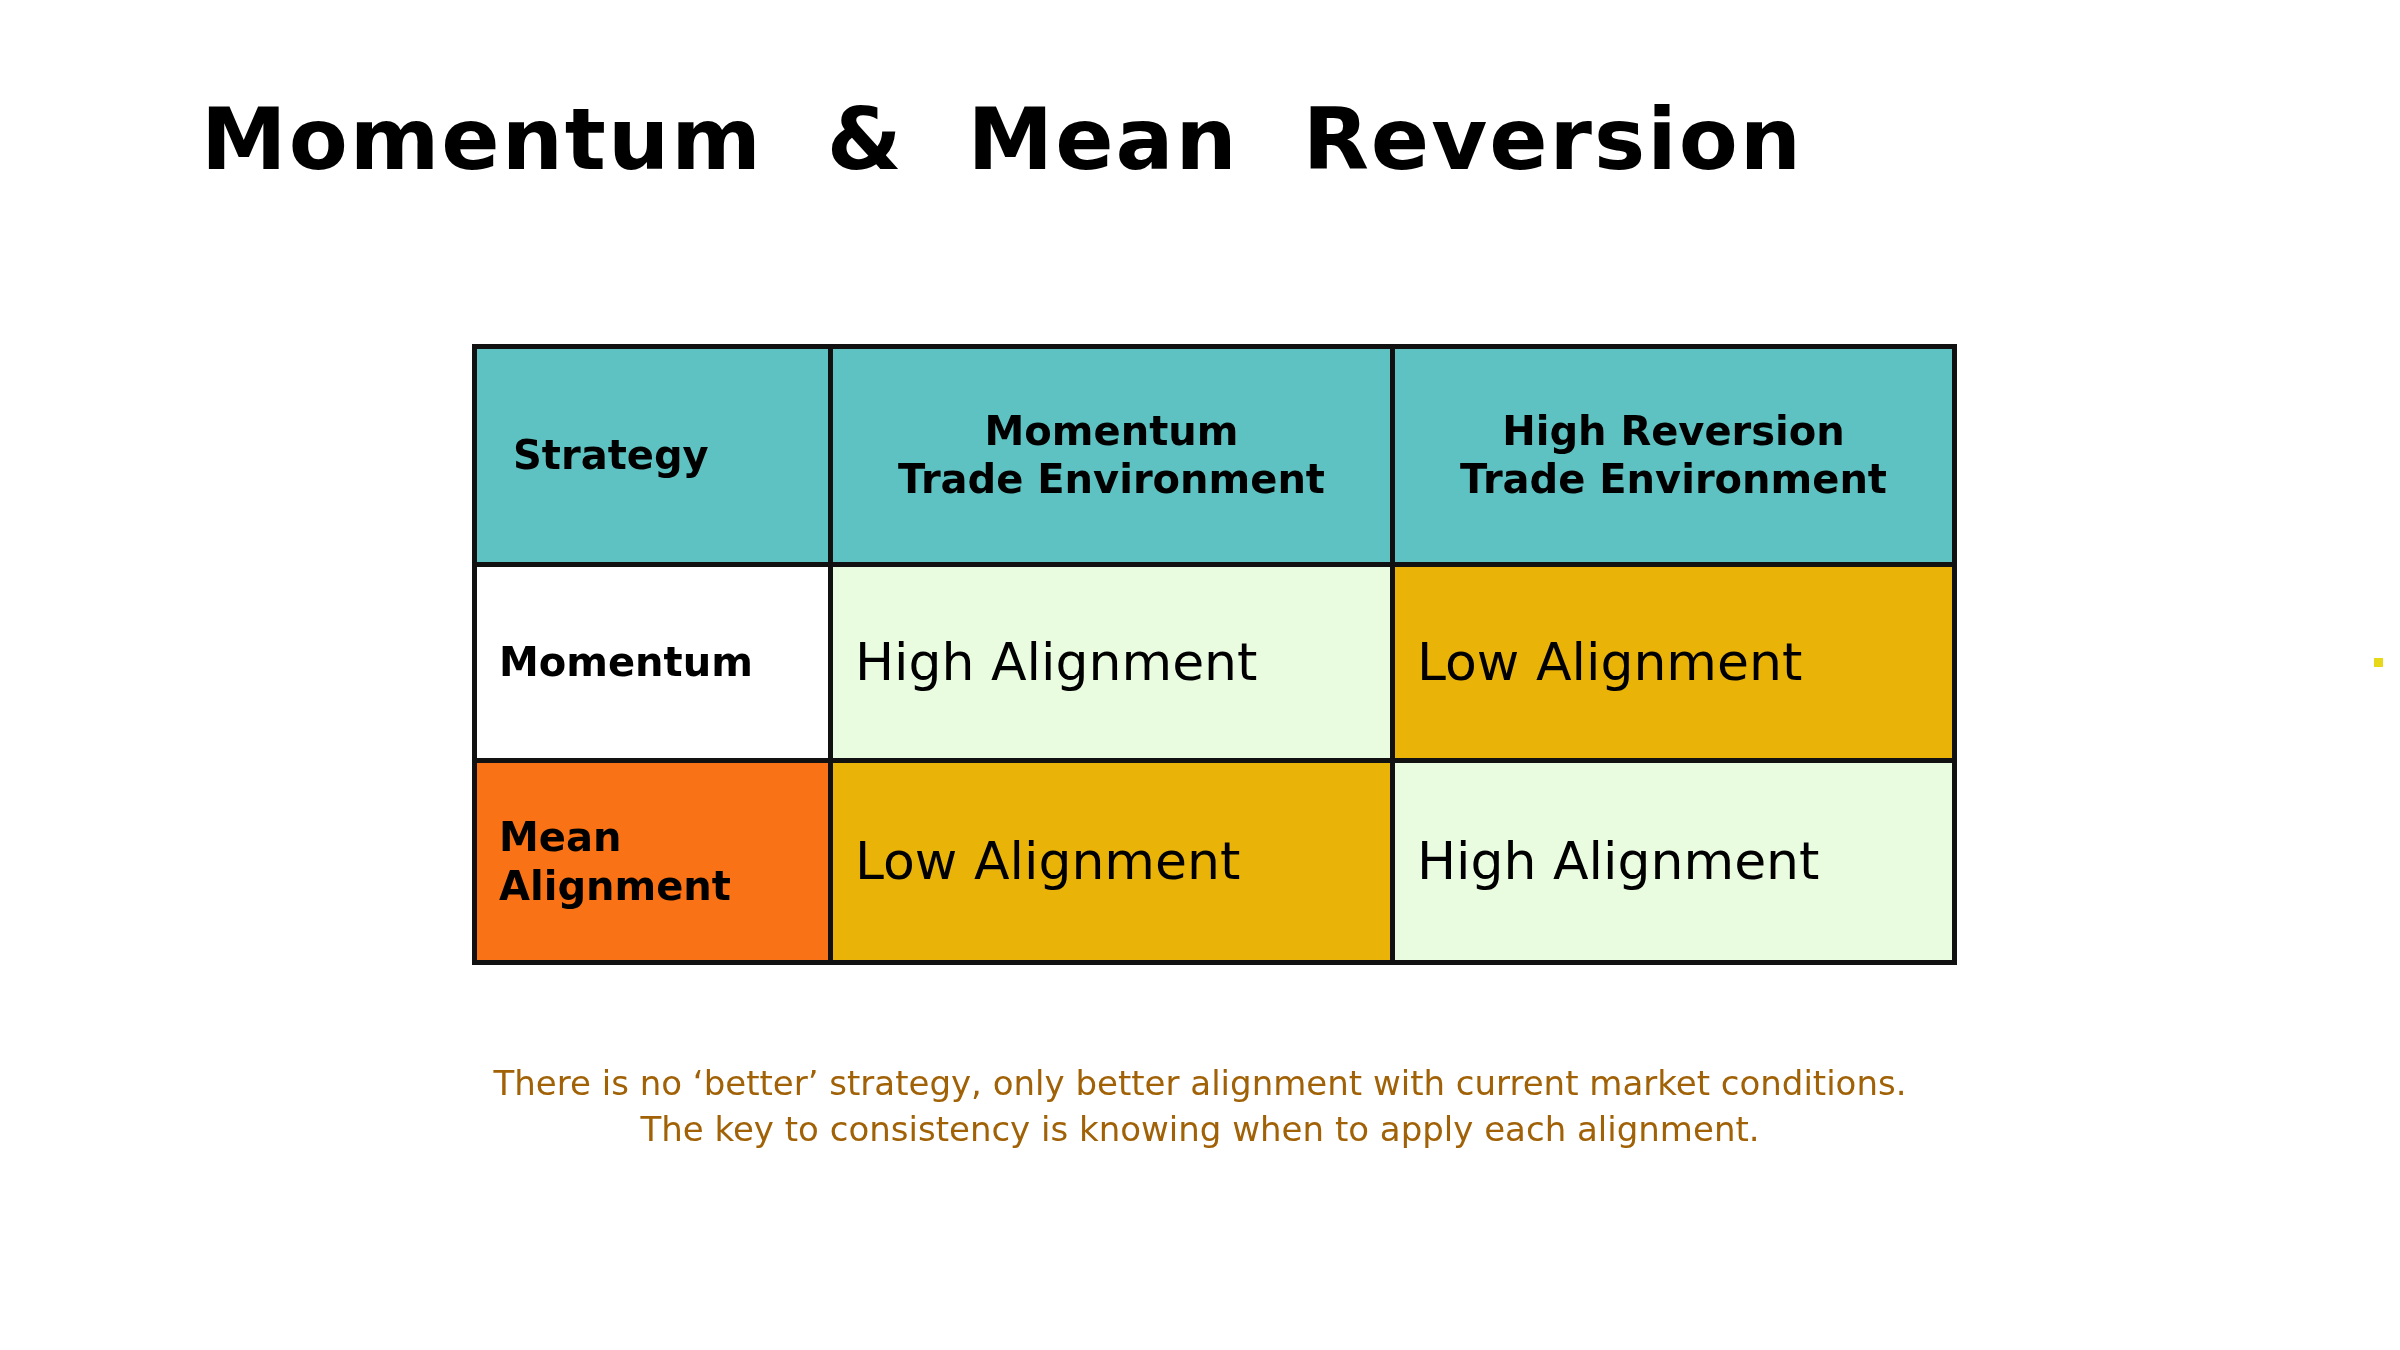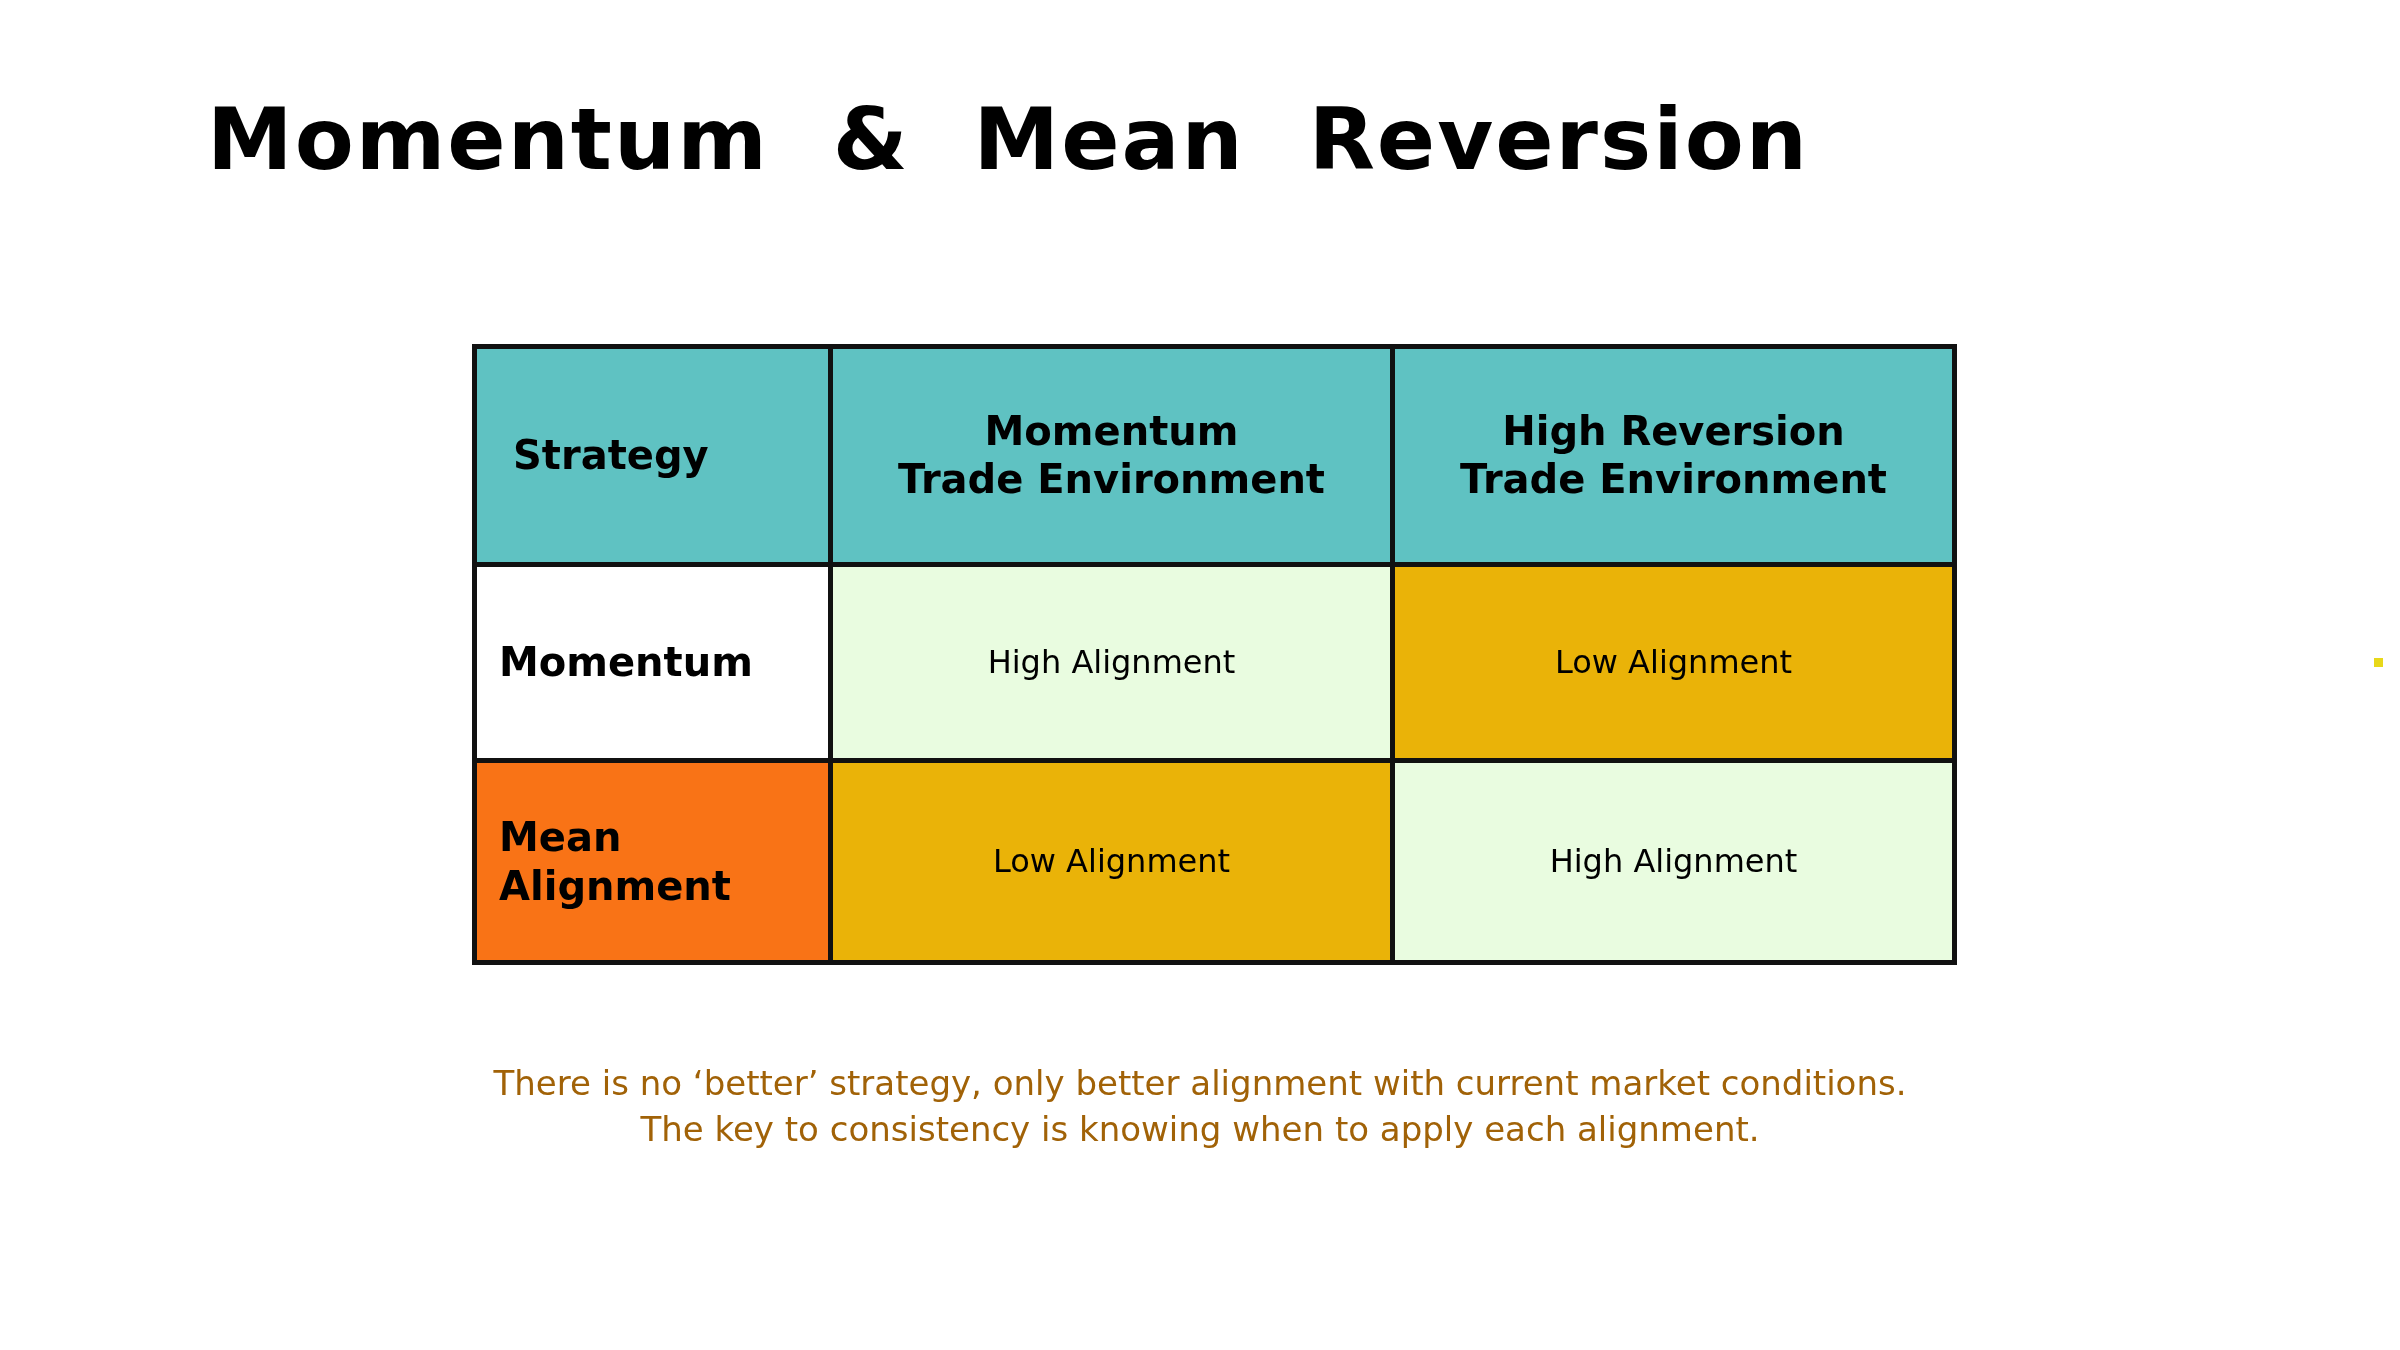--- a/index.html
+++ b/index.html
@@ -14,21 +14,21 @@
     overflow: hidden;
     font-family: "DejaVu Sans", sans-serif;
     color: #000000;
     -webkit-font-smoothing: antialiased;
   }
 
   
   .slide-title {
     position: absolute;
     top: 96px;
-    left: 12px;
+    left: 6px;
     width: 1992px;
     text-align: center;
     font-family: "DejaVu Sans", sans-serif;
     font-weight: 700;
     font-size: 86px;
     line-height: 1.0;
     letter-spacing: 2px;
     color: #000000;
     white-space: pre;
   }
@@ -92,23 +92,22 @@
     background: #ffffff;
   }
   td.row-label.tint { background: #f97316; }
   td.row-label .line {
     display: block;
     white-space: pre;
   }
 
   td.value-cell {
     font-weight: 400;
-    font-size: 32px;
+    font-size: 52px;
     line-height: 1.2;
-    text-align: center;
     white-space: nowrap;
   }
   td.value-cell.high { background: #e9fce0; }
   td.value-cell.low  { background: #eab308; }
 
   
   .caption {
     position: absolute;
     left: 0;
     top: 1060px;

